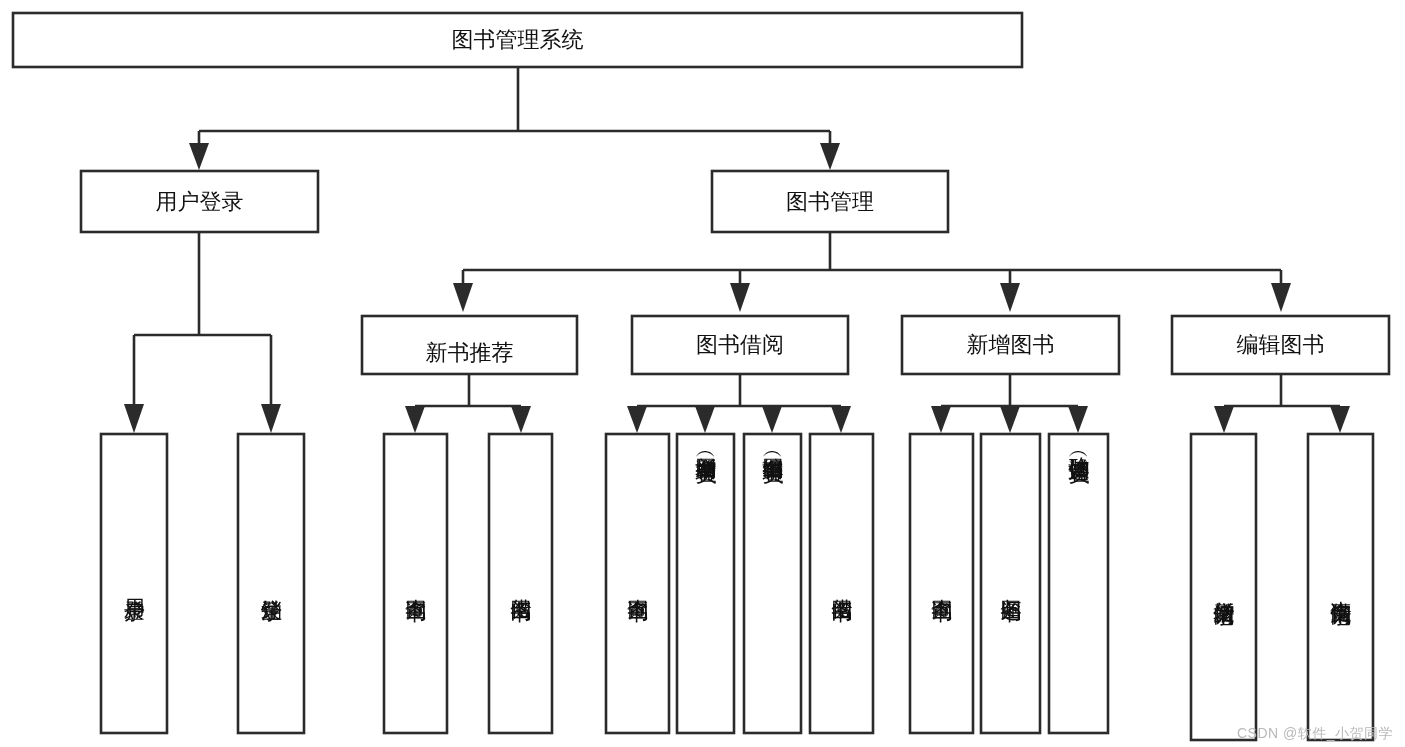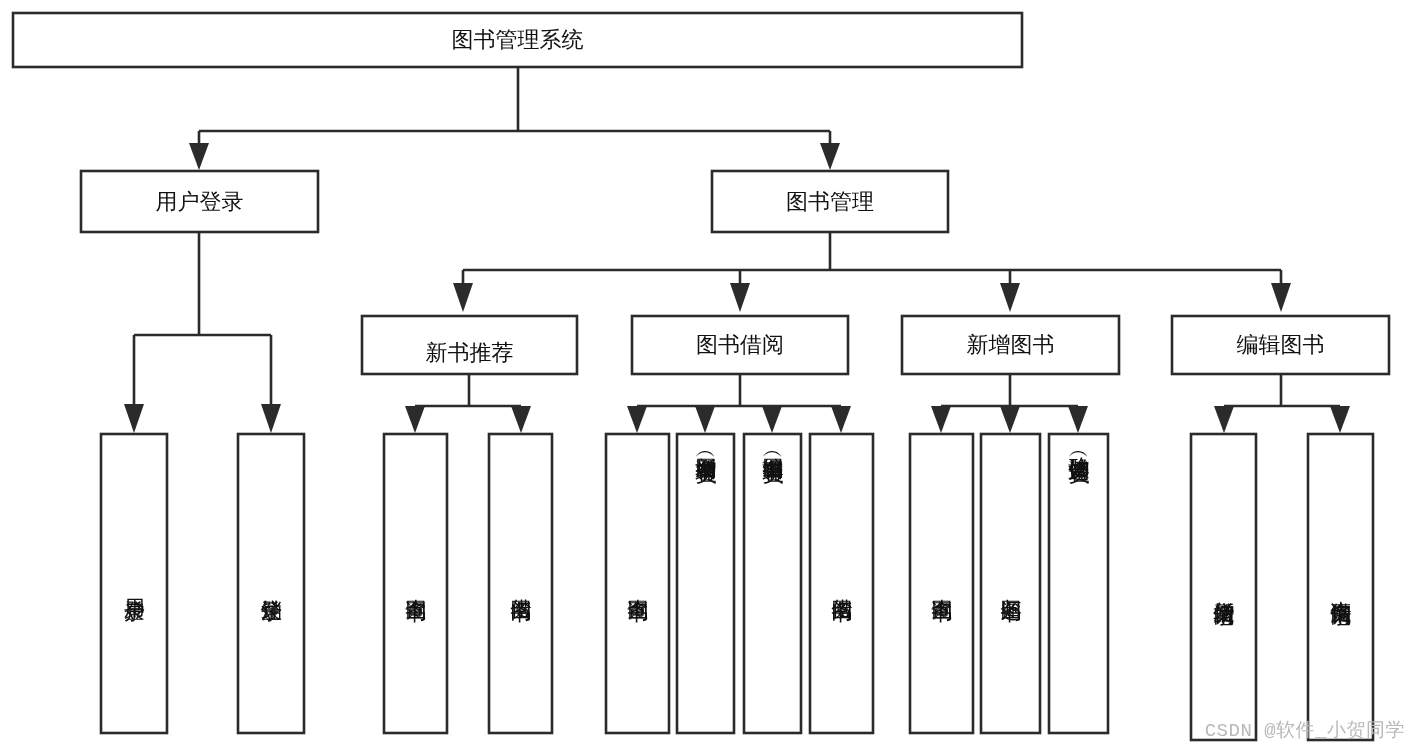--- a/index.html
+++ b/index.html
@@ -68,24 +68,24 @@
     pointer-events: none;
   }
   .box-label-text {
     font-family: "DejaVu Sans", "Liberation Sans", sans-serif;
     font-size: 22px;
     color: #111111;
     white-space: nowrap;
   }
   .watermark {
     position: absolute;
-    right: 0;
+    right: 12px;
     bottom: 4px;
-    font-family: Liberation Mono, monospace;
-    font-size: 19px;
+    font-family: Liberation Sans, sans-serif;
+    font-size: 14px;
     color: #b9b9b9;
     letter-spacing: 0.5px;
     white-space: nowrap;
     pointer-events: none;
   }
 </style>
 </head>
 <body>
 
 <div id="diagram-root">

